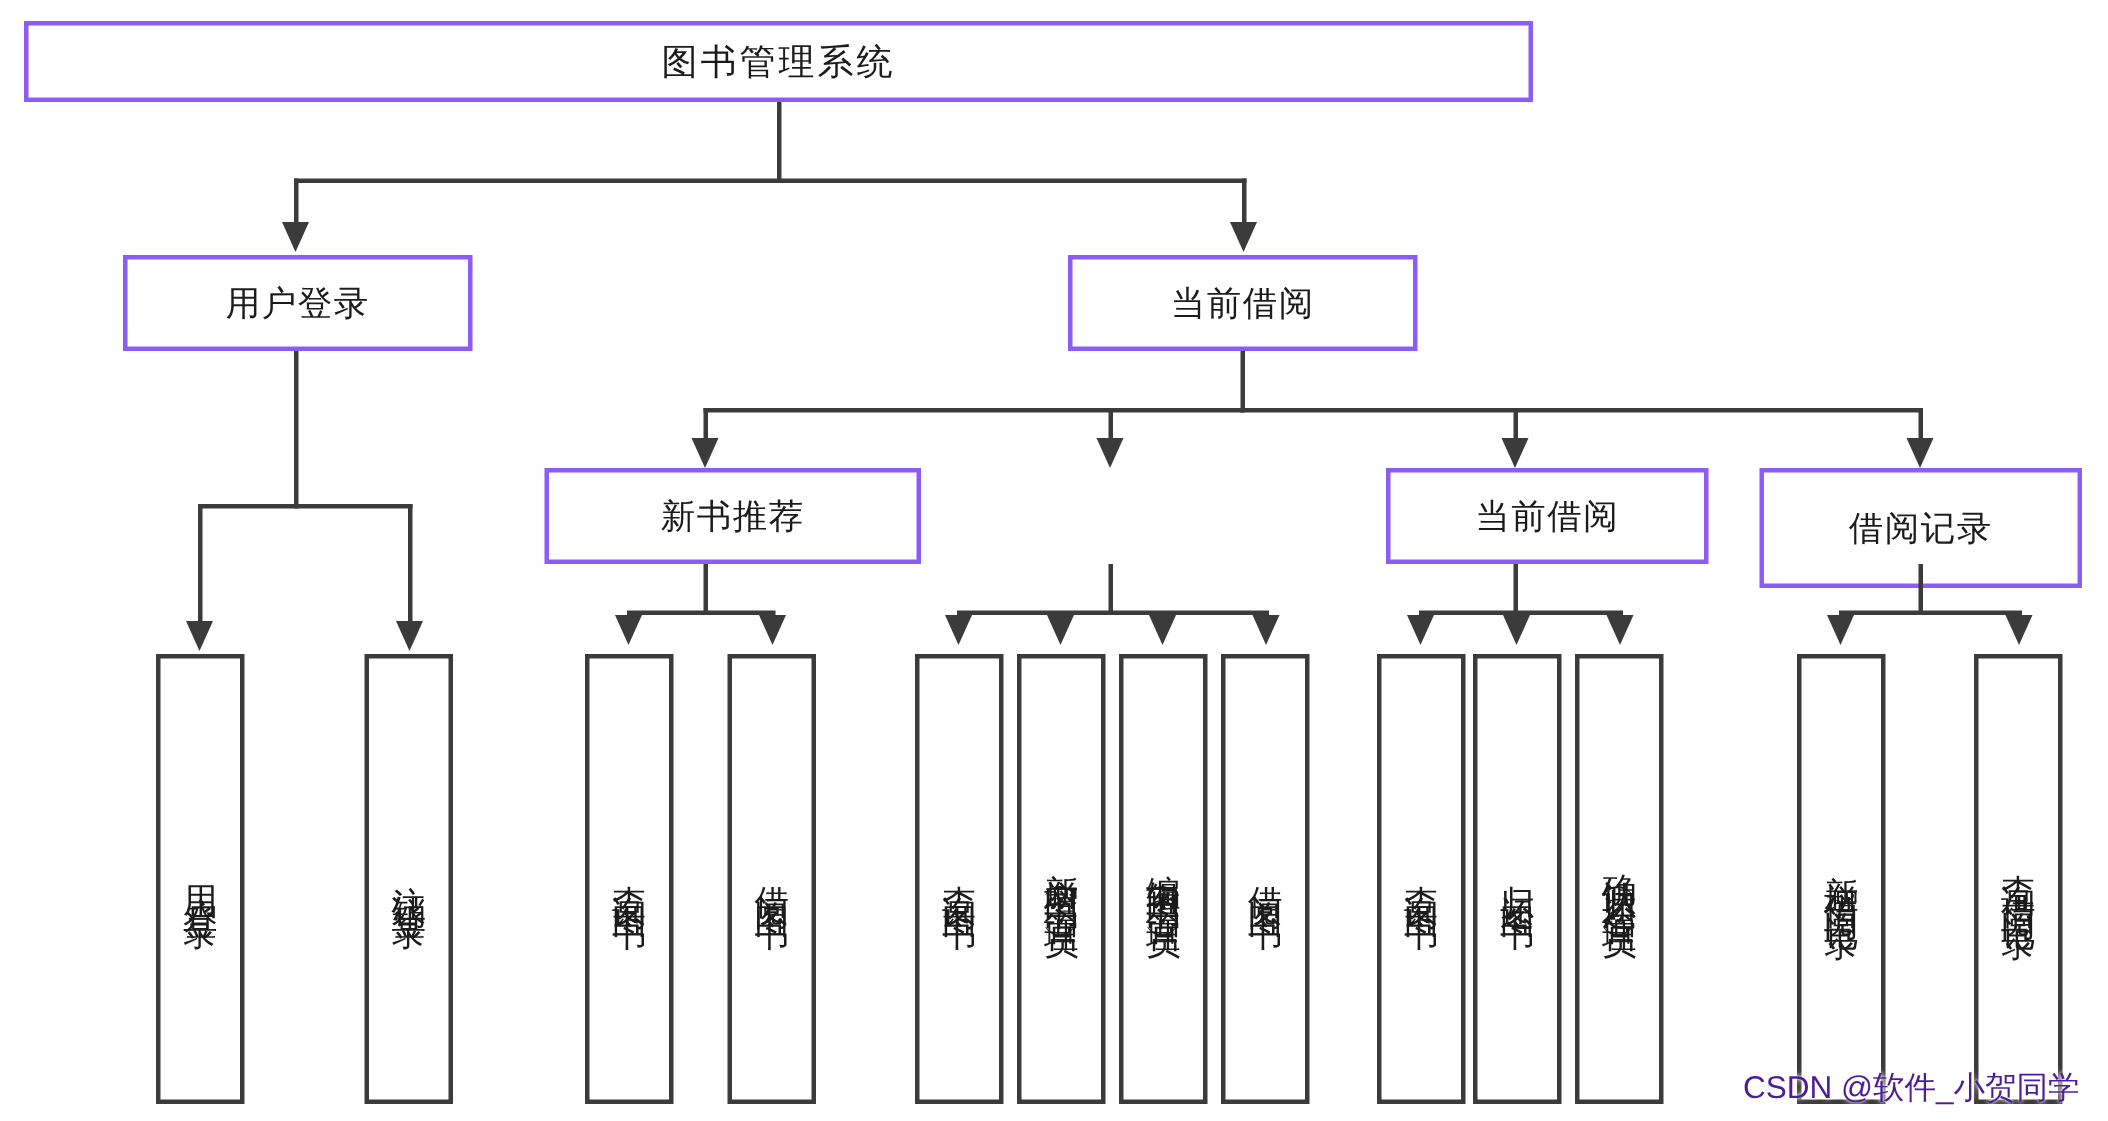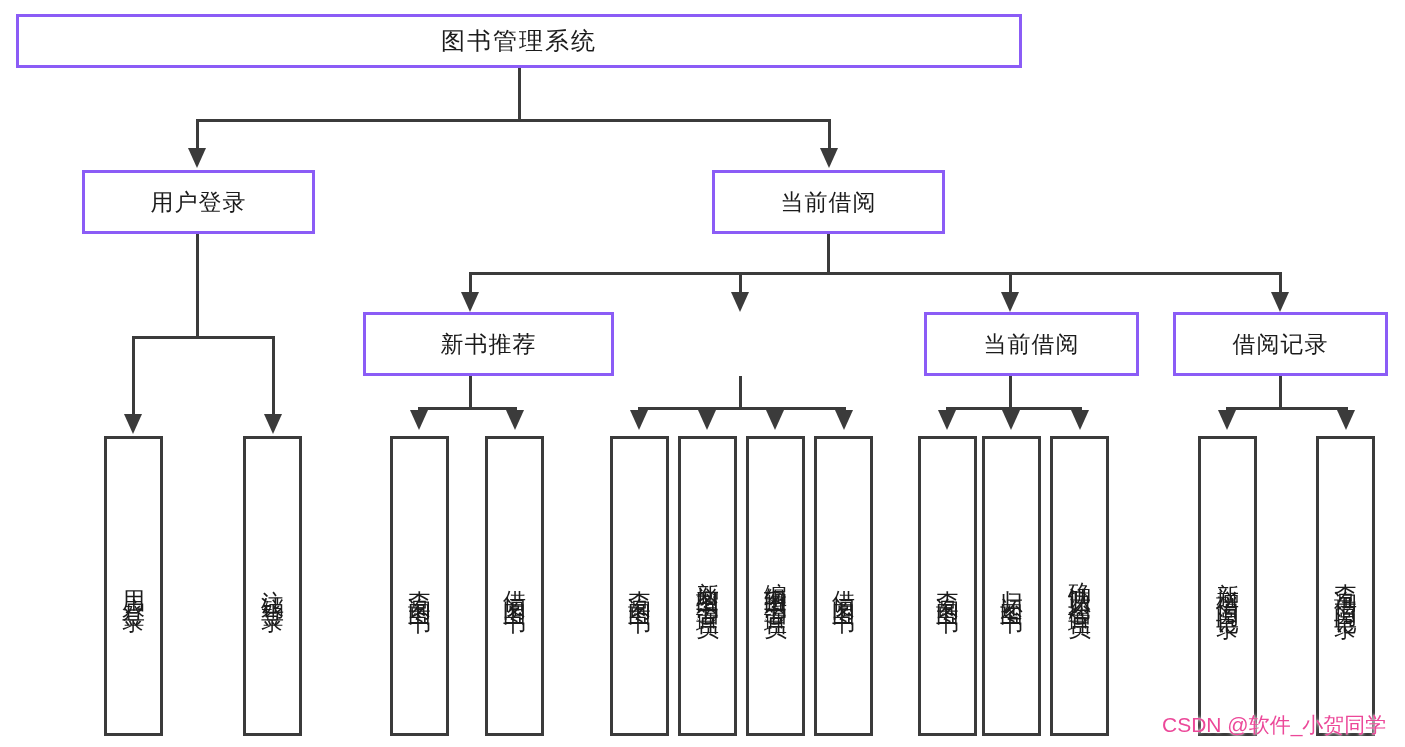--- a/index.html
+++ b/index.html
@@ -51,21 +51,21 @@
     width:0;height:0;
     border-left:9px solid transparent;
     border-right:9px solid transparent;
     border-top:20px solid #3b3b3b;
   }
   
   .watermark{
     position:absolute;
     left:1162px;top:711px;
     font-size:21px;
-    color:#ec4899;
+    color:#4c1d95;
     text-shadow:0 0 4px #ffffff,0 0 2px #ffffff;
     white-space:nowrap;
     z-index:10;
   }
 </style>
 </head>
 <body>
 
 <div class="stage">
 
@@ -105,21 +105,21 @@
   <div class="arrow" style="left:731px;top:292px;"></div>
   <div class="arrow" style="left:1001px;top:292px;"></div>
   <div class="arrow" style="left:1271px;top:292px;"></div>
 
   <div class="box" style="left:363px;top:312px;width:251px;height:64px;">
     <span class="hlabel">新书推荐</span>
   </div>
   <div class="box" style="left:924px;top:312px;width:215px;height:64px;">
     <span class="hlabel">当前借阅</span>
   </div>
-  <div class="box" style="left:1173px;top:312px;width:215px;height:64px;">
+  <div class="box" style="left:1173px;top:312px;width:215px;height:80px;">
     <span class="hlabel">借阅记录</span>
   </div>
 
   <div class="vline" style="left:469px;top:376px;height:34px;"></div>
   <div class="hline" style="left:418px;top:407px;width:99px;"></div>
   <div class="arrow" style="left:410px;top:410px;"></div>
   <div class="arrow" style="left:506px;top:410px;"></div>
 
   <div class="vline" style="left:739px;top:376px;height:34px;"></div>
   <div class="hline" style="left:638px;top:407px;width:208px;"></div>

